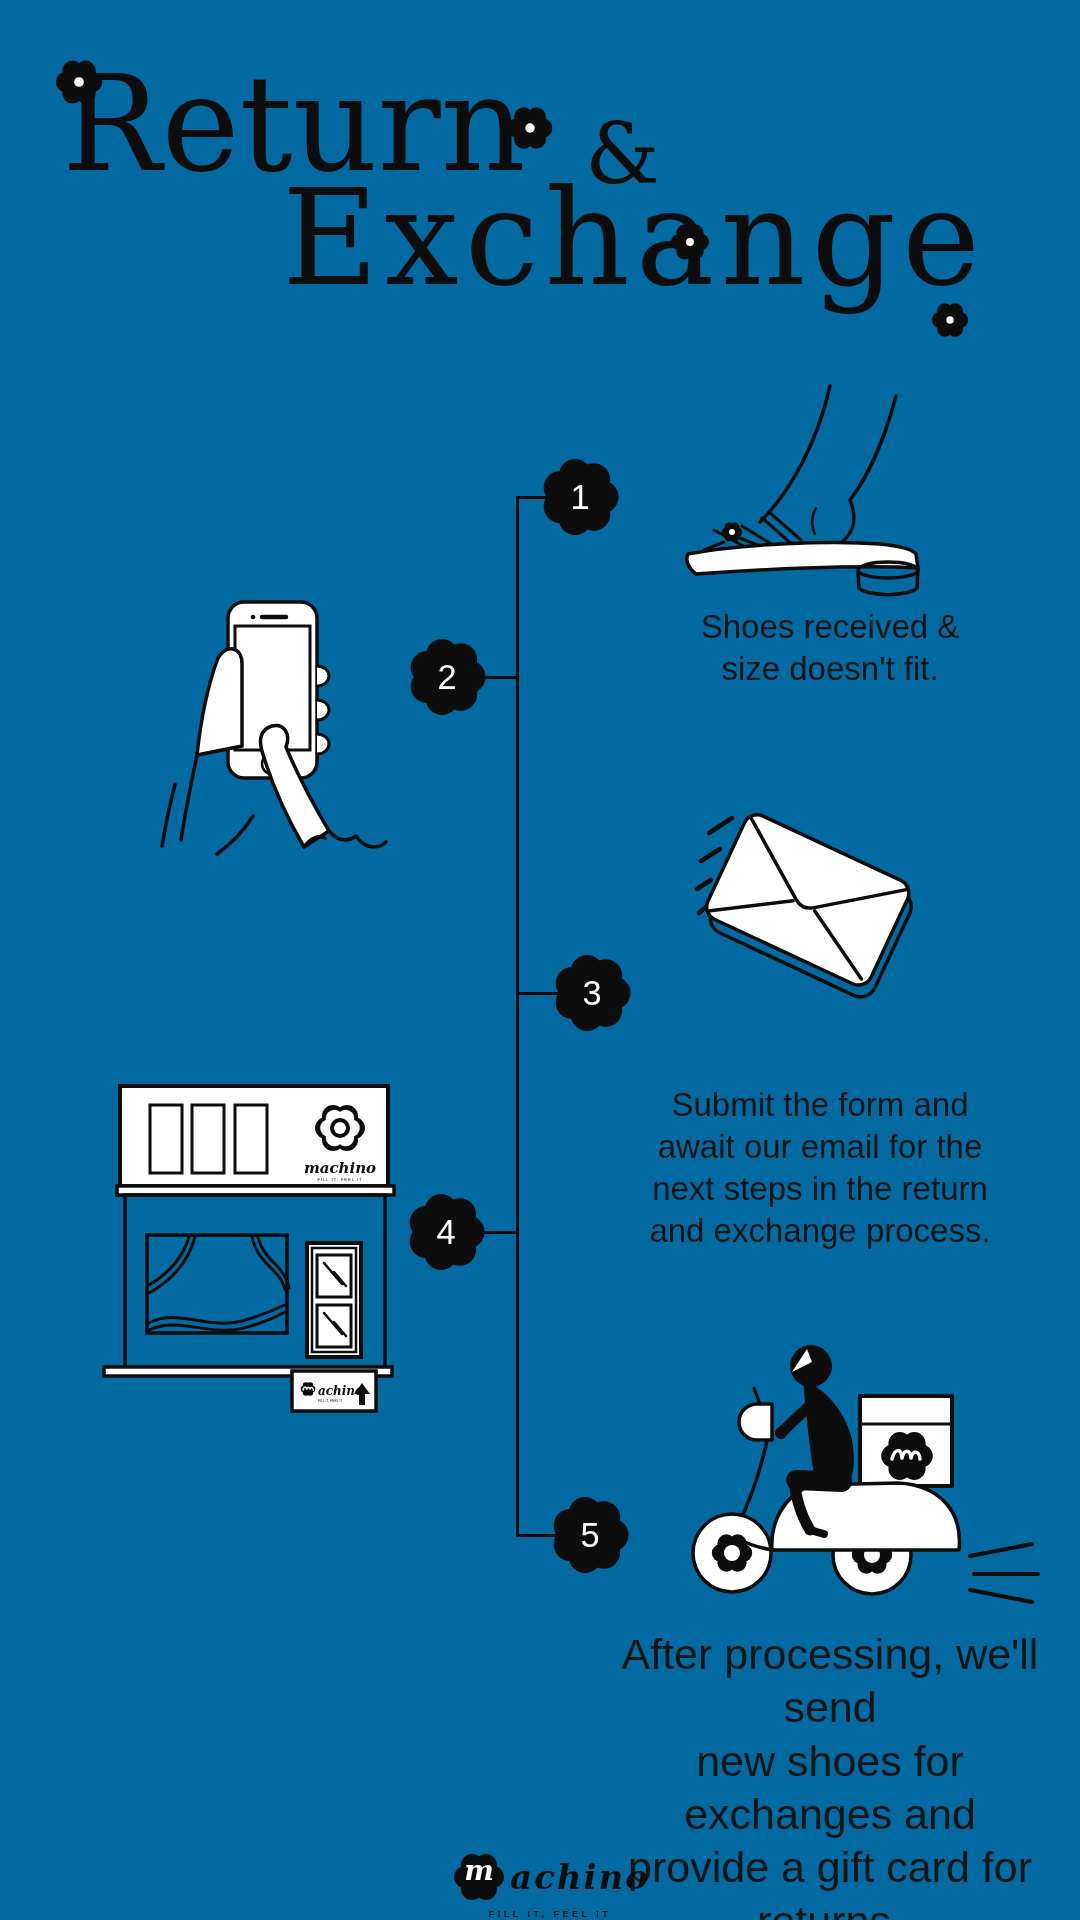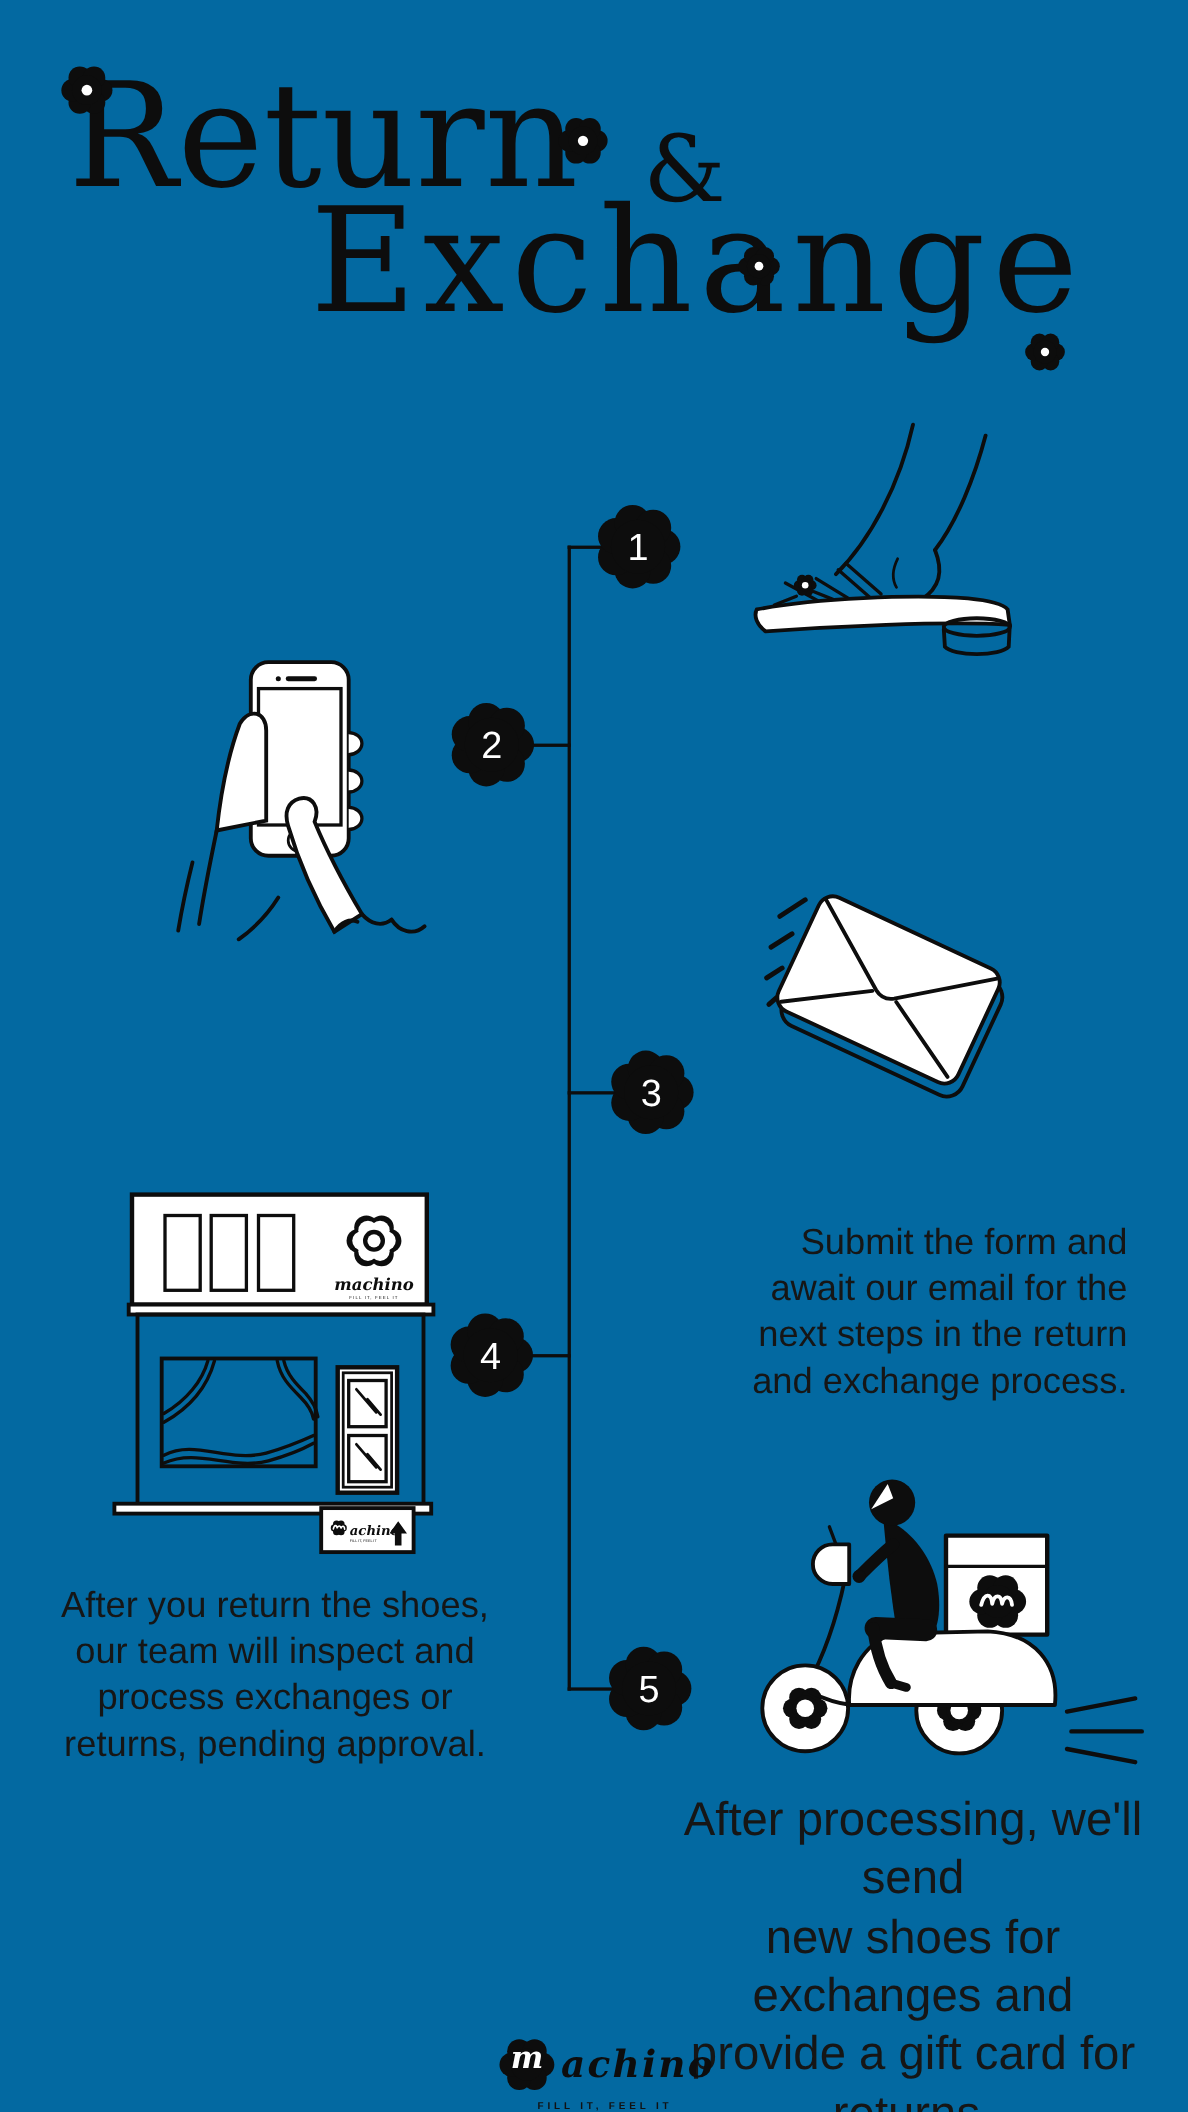--- a/index.html
+++ b/index.html
@@ -105,20 +105,22 @@
     <path d="M82,136 L114,164 M89,130 L121,158" stroke-width="3"></path>
     <path d="M60,156 L100,172 M44,160 L24,168 M34,148 L78,172 M62,144 L98,166" stroke-width="3"></path>
     <path d="M8,172 C60,162 150,158 200,162 C220,164 232,167 236,172 L238,186 C180,182 70,188 16,192 C8,186 5,178 8,172 Z" fill="#fff"></path>
     <path d="M178,190 L179,206 A30,9 0 0 0 237,206 L238,186"></path>
     <ellipse cx="208" cy="188" rx="30" ry="8"></ellipse>
     <g transform="translate(52,150)">
         <use href="#flower6" transform="scale(0.24)" fill="#0d0d0d" stroke="none"></use>
         <circle r="3" fill="#fff" stroke="none"></circle>
       </g>
   </svg>
+  <div class="abs caption" style="left:630px;top:606px;width:400px;">Shoes received &amp;
+size doesn't fit.</div>
 
   <svg class="abs" style="left:155px;top:588px" width="300" height="268" viewBox="0 0 300 268" fill="none" stroke="#0d0d0d" stroke-width="3.5" stroke-linecap="round">
     <rect x="73" y="14" width="89" height="176" rx="16" fill="#fff"></rect>
     <path d="M107,29 L131,29" stroke-width="4.5"></path>
       <circle cx="98" cy="29" r="2.3" fill="#0d0d0d" stroke="none"></circle>
     <rect x="80" y="38" width="75" height="124" stroke-width="3"></rect>
     <path d="M162,78 a12,10 0 0 1 0,20 M162,112 a12,10 0 0 1 0,20 M162,146 a12,10 0 0 1 0,20" stroke-width="3" fill="#fff"></path>
     <circle cx="117" cy="176" r="10" stroke-width="2.5"></circle>
     <path d="M63,70 C72,55 87,59 87,76 L87,158 L42,167 C46,130 54,94 63,70 Z" fill="#fff"></path>
     <path d="M42,167 C36,196 30,226 26,252"></path>
@@ -130,21 +132,21 @@
 
   <svg class="abs" style="left:675px;top:793px" width="260" height="245" viewBox="0 0 260 245" fill="none" stroke="#0d0d0d" stroke-width="3.5" stroke-linecap="round">
     <path d="M34,40 L57,25 M26,68 L45,56 M22,96 L36,87 M24,120 L31,114" stroke-width="4.5"></path>
     <g transform="rotate(25,130,120)">
       <rect x="45" y="60" width="180" height="114" rx="16"></rect>
       <rect x="37" y="50" width="180" height="114" rx="14" fill="#fff"></rect>
       <path d="M40,56 L117,112 Q126,118 135,112 L212,56"></path>
       <path d="M43,158 L114,114 M138,114 L209,156"></path>
     </g>
   </svg>
-  <div class="abs caption" style="left:615px;top:1108px;width:410px;text-align:right;">Submit the form and
+  <div class="abs caption" style="left:615px;top:1084px;width:410px;">Submit the form and
 await our email for the
 next steps in the return
 and exchange process.</div>
 
   <svg class="abs" style="left:92px;top:1080px" width="320" height="345" viewBox="0 0 320 345" fill="none" stroke="#0d0d0d" stroke-width="3.5" stroke-linecap="round">
     <rect x="28" y="6" width="268" height="100" stroke-width="4" fill="#fff"></rect>
     <rect x="58" y="25" width="32" height="68" stroke-width="3"></rect>
     <rect x="100" y="25" width="32" height="68" stroke-width="3"></rect>
     <rect x="143" y="25" width="32" height="68" stroke-width="3"></rect>
     <g transform="translate(248,48)" stroke="none">
@@ -169,24 +171,20 @@
     <rect x="12" y="287" width="288" height="9" fill="#fff"></rect>
     <rect x="200" y="291" width="84" height="40" fill="#fff"></rect>
     <g transform="translate(216,309)" stroke="none">
       <use href="#flower6" transform="scale(0.17)" fill="#0d0d0d"></use>
       <path d="M-5,1 c1,-4 3,-4 3.5,-0.5 c0.7,-3 3,-3 3.5,0 c0.7,-2.7 3,-2.7 3.3,0.7" stroke="#fff" stroke-width="1.4" fill="none"></path>
     </g>
     <text x="226" y="315" font-size="12" stroke="none" fill="#0d0d0d" class="sign-script">achino</text>
     <text x="226" y="322" font-size="3.4" stroke="none" fill="#0d0d0d">FILL IT, FEEL IT</text>
     <path d="M262,314 L270,303 L278,314 L273,314 L273,325 L267,325 L267,314 Z" fill="#0d0d0d" stroke="none"></path>
   </svg>
-  <div class="abs caption" style="left:30px;top:1438px;width:440px;">After you return the shoes,
-our team will inspect and
-process exchanges or
-returns, pending approval.</div>
 
   <svg class="abs" style="left:660px;top:1332px" width="390" height="280" viewBox="0 0 390 280" fill="none" stroke="#0d0d0d" stroke-width="3.5" stroke-linecap="round" stroke-linejoin="round">
     <path d="M310,224 L372,212 M314,242 L378,242 M310,258 L372,270" stroke-width="4"></path>
     <rect x="200" y="64" width="92" height="90" stroke-width="4" fill="#fff"></rect>
     <path d="M200,92 L292,92" stroke-width="3"></path>
     <g transform="translate(247,124)" stroke="none">
       <use href="#flower6" transform="scale(0.6)" fill="#0d0d0d"></use>
       <path d="M-15,3 c3,-11 9,-11 10,-1 c2,-9 8,-9 9,0 c2,-8 8,-8 9,1" stroke="#fff" stroke-width="3.5" fill="none" stroke-linecap="round"></path>
     </g>
     <path d="M108,104 C100,142 88,175 74,200"></path>

